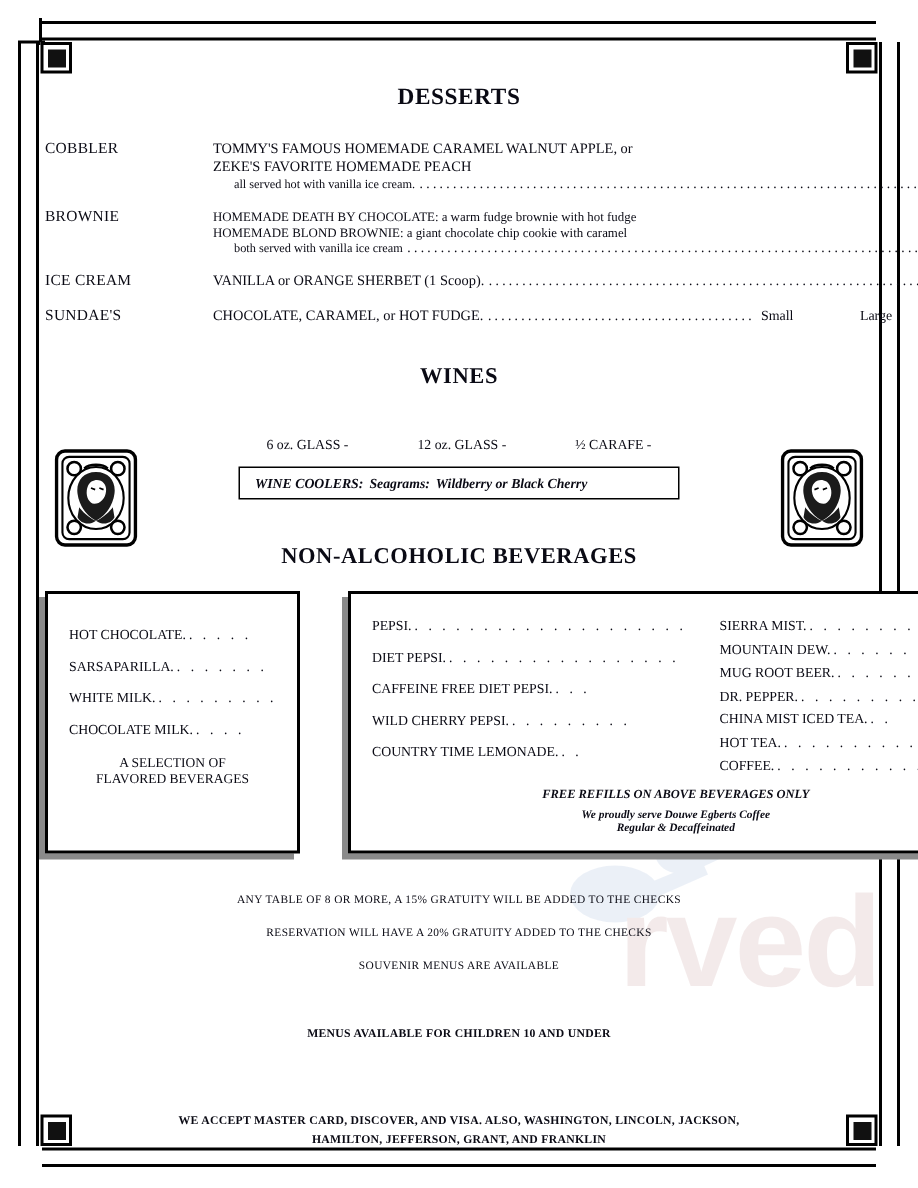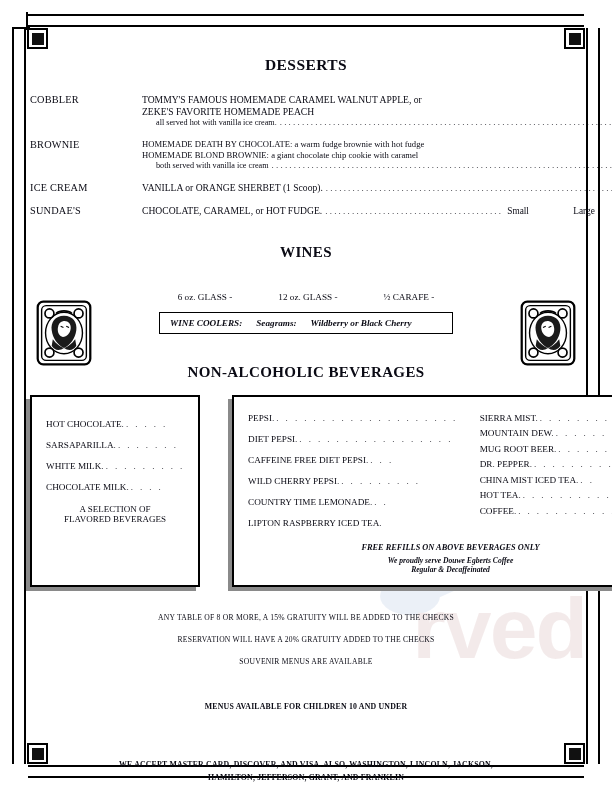--- a/index.html
+++ b/index.html
@@ -145,21 +145,21 @@
   }
   .cooler-box {
     margin: 10px auto 0;
     width: 272px;
     border: 1.3px solid #000;
     padding: 5px 10px;
     font-style: italic;
     font-weight: bold;
     font-size: 9.2px;
     display: flex;
-    gap: 14px;
+    gap: 4px;
     white-space: nowrap;
   }
 
   
   .nab { margin-top: 30px; }
   .nab .section-title { margin-bottom: 14px; }
   .bev-boxes {
     display: flex;
     gap: 32px;
     align-items: stretch;
@@ -451,24 +451,20 @@
                 <span class="dots">. . .</span>
               </div>
               <div class="bev-line">
                 <span>WILD CHERRY PEPSI.</span>
                 <span class="dots">. . . . . . . . .</span>
               </div>
               <div class="bev-line">
                 <span>COUNTRY TIME LEMONADE.</span>
                 <span class="dots">. .</span>
               </div>
-              <div class="bev-line">
-                <span>LIPTON RASPBERRY ICED TEA.</span>
-                <span class="dots"></span>
-              </div>
             </div>
 
             <div class="col c2">
               <div class="bev-line">
                 <span>SIERRA  MIST.</span>
                 <span class="dots">. . . . . . . . .</span>
               </div>
               <div class="bev-line">
                 <span>MOUNTAIN DEW.</span>
                 <span class="dots">. . . . . . .</span>

